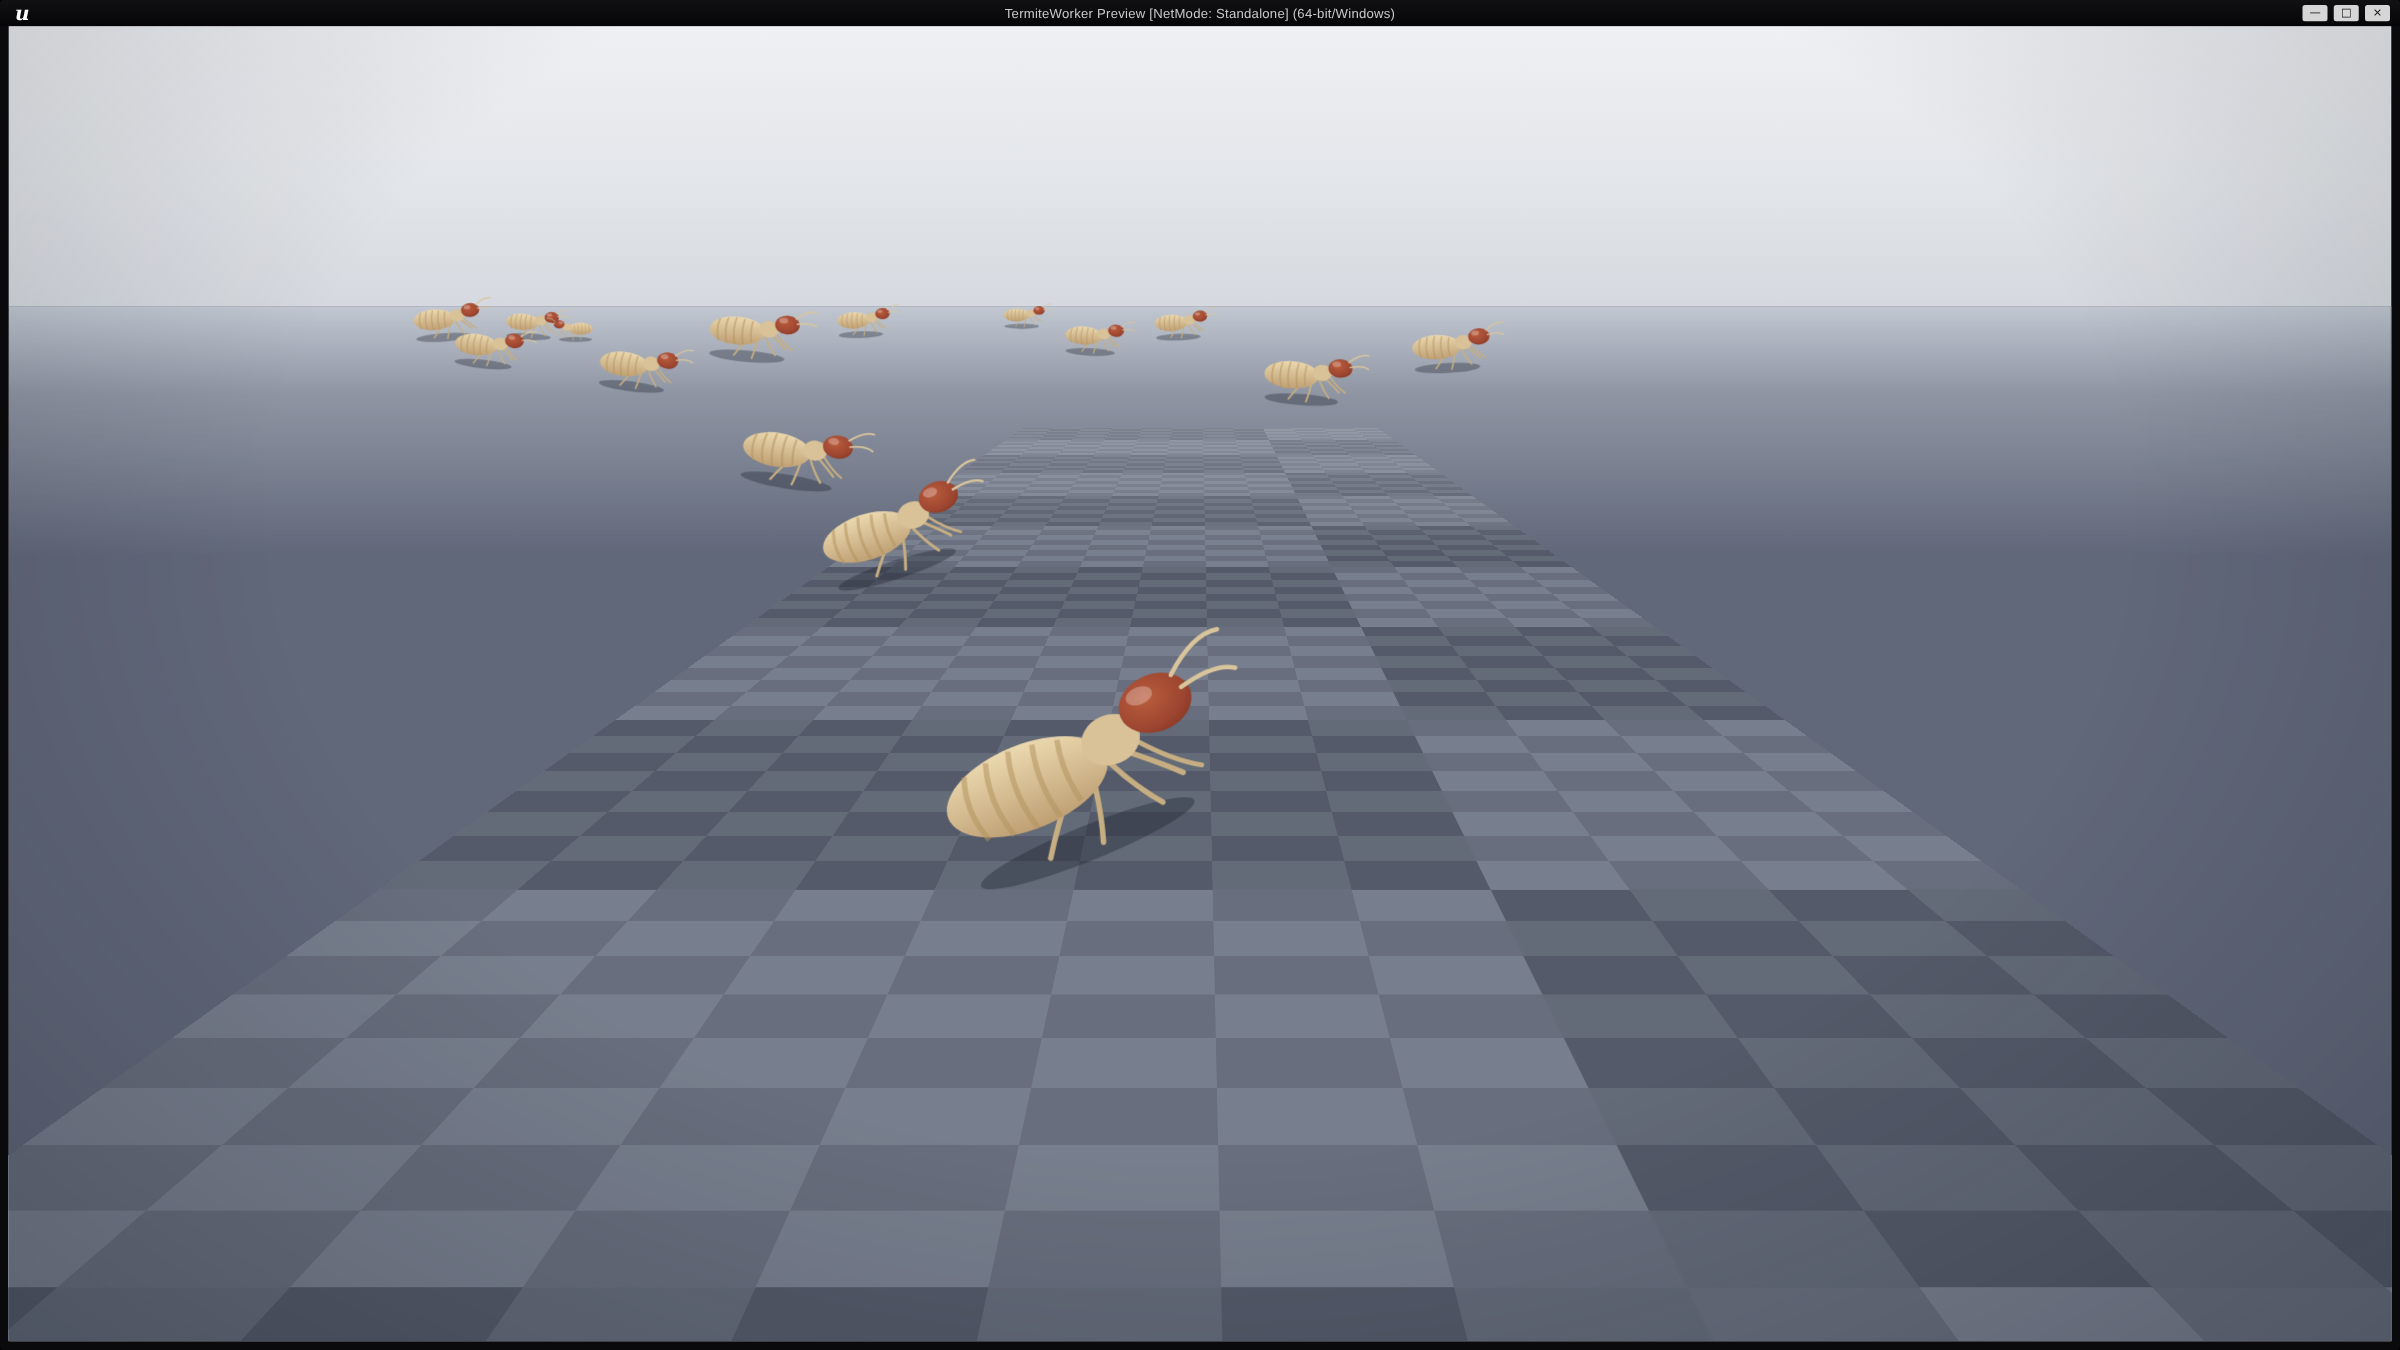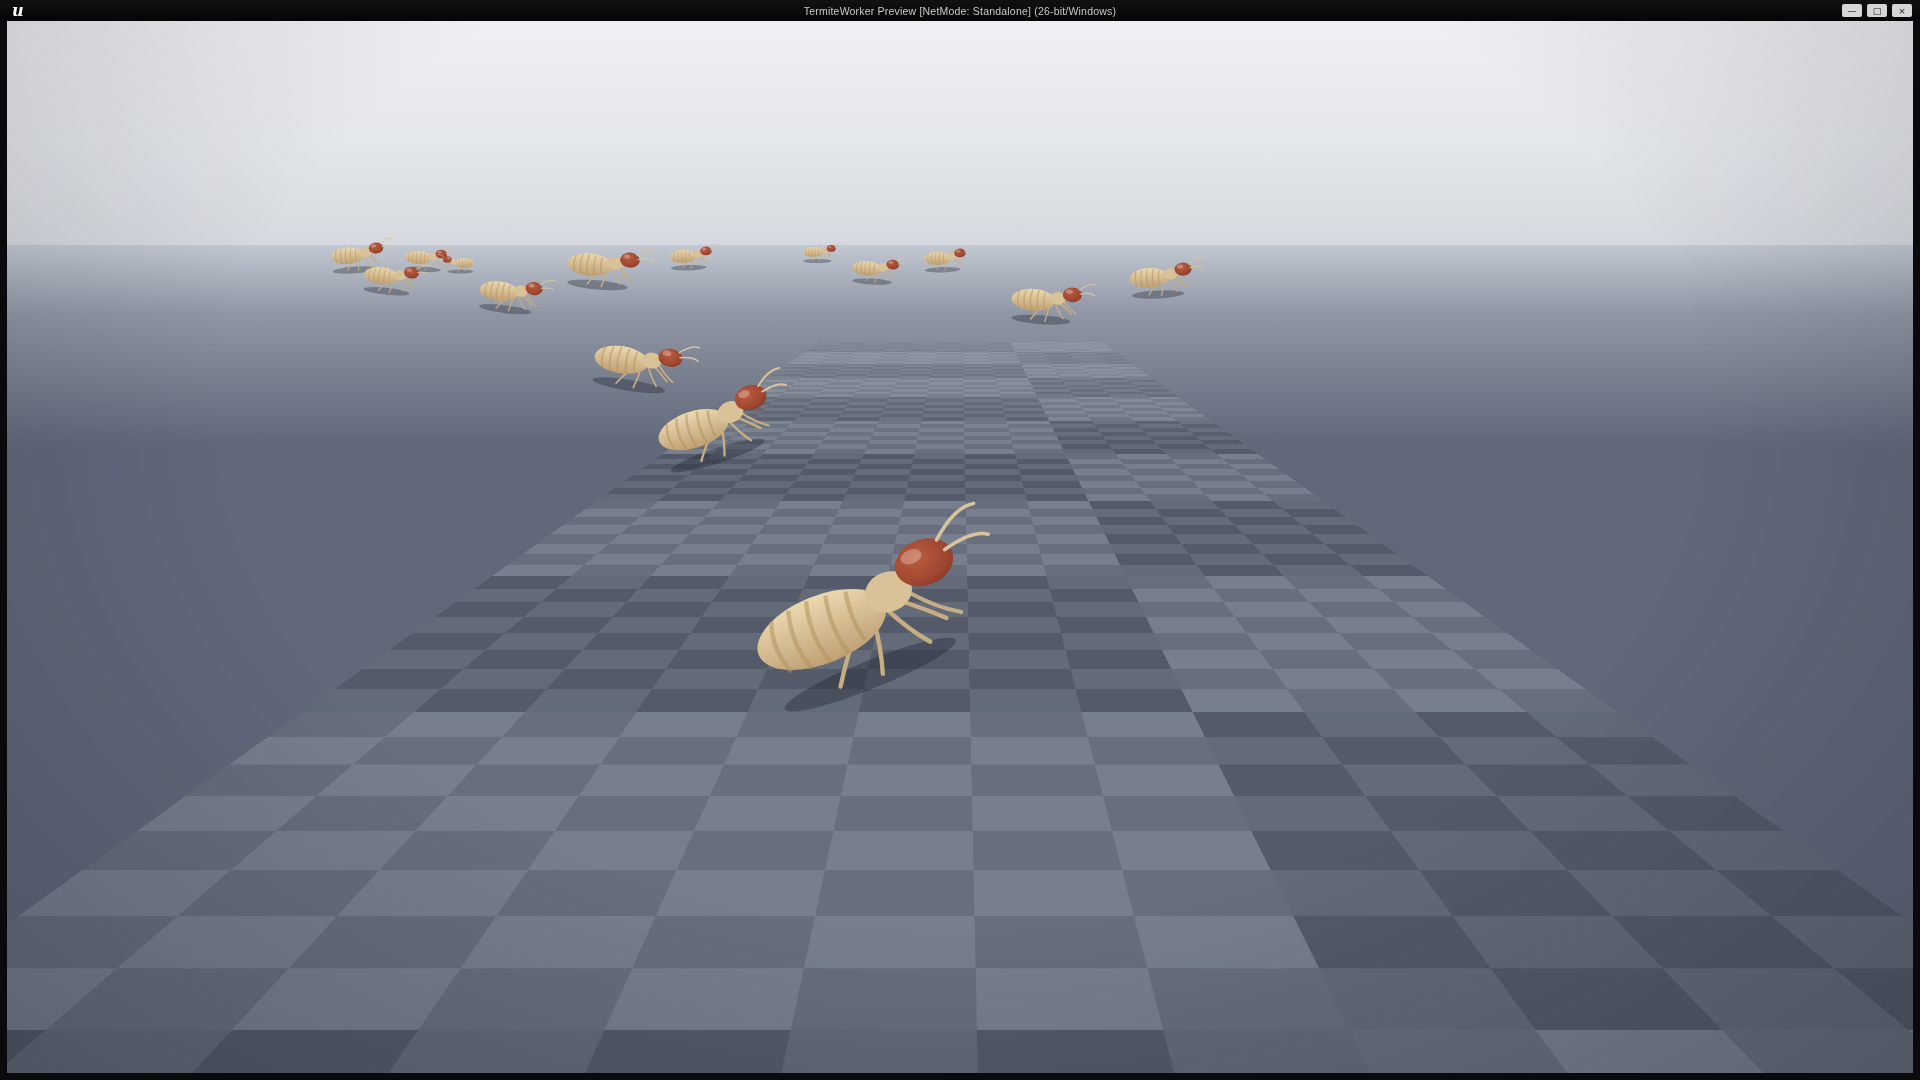--- a/index.html
+++ b/index.html
@@ -75,21 +75,21 @@
   }
   .defs-holder { position:absolute; width:0; height:0; overflow:hidden; }
 </style>
 </head>
 <body>
 
 <div class="window">
 
   <div class="titlebar">
     <span class="logo">u</span>
-    <span class="title">TermiteWorker Preview [NetMode: Standalone]  (26-bit/Windows)</span>
+    <span class="title">TermiteWorker Preview [NetMode: Standalone]  (64-bit/Windows)</span>
     <div class="controls">
       <button class="winbtn">—</button>
       <button class="winbtn">□</button>
       <button class="winbtn">×</button>
     </div>
   </div>
 
   <div class="viewport">
     <div class="sky"></div>
     <div class="floor-wrap">

